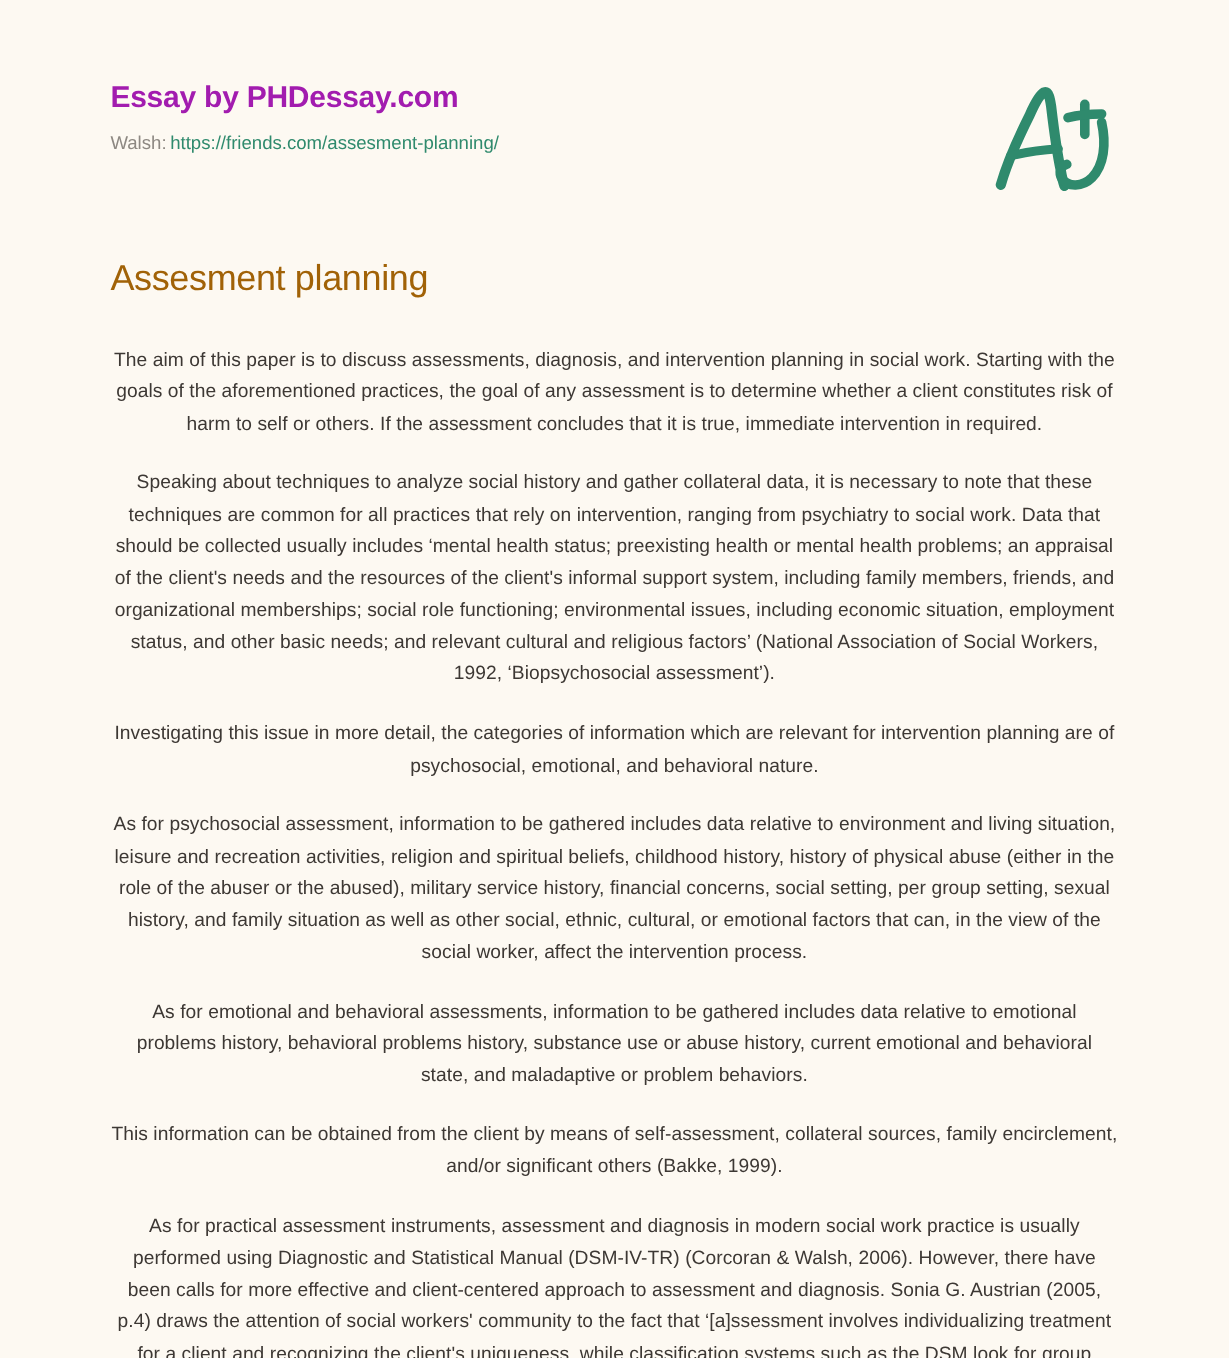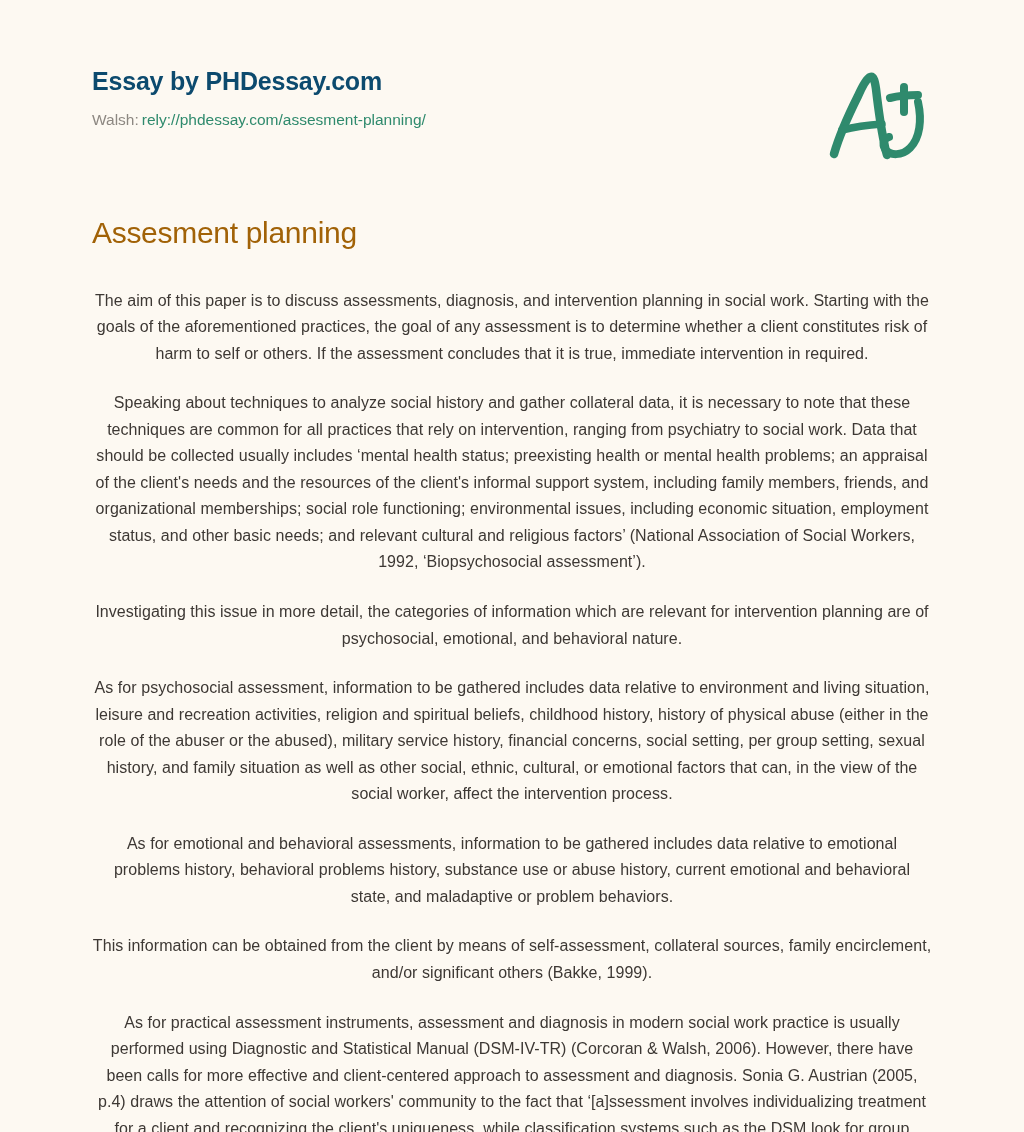--- a/index.html
+++ b/index.html
@@ -34,21 +34,21 @@
   .brand-block {
     position: absolute;
     left: 92px;
     top: 66px;
     width: 640px;
   }
 
   .brand-title {
     font-size: 25px;
     font-weight: bold;
-    color: #0c4a6e;
+    color: #a21caf;
     letter-spacing: -0.2px;
     line-height: 1.2;
     margin: 0;
   }
 
   .source-line {
     margin-top: 14px;
     font-size: 15.5px;
     line-height: 1.35;
     color: #8d8882;
@@ -116,21 +116,21 @@
 <body>
 
 <div class="page">
 
   <div class="header">
 
     <div class="brand-block">
       <h1 class="brand-title">Essay by PHDessay.com</h1>
 
       <div class="source-line">
-        <span class="source-label">Walsh:</span><a class="source-url" href="#">rely://phdessay.com/assesment-planning/</a>
+        <span class="source-label">Walsh:</span><a class="source-url" href="#">https://friends.com/assesment-planning/</a>
       </div>
     </div>
 
     <div class="logo">
       <svg viewBox="0 0 132 108" xmlns="http://www.w3.org/2000/svg" fill="none" stroke="#2f8a6d" stroke-linecap="round" stroke-linejoin="round">
 
         <path d="M22 92 C26 78 36 54 46 34 C50 25 54 17 58 15 C62 14 63 20 64 27 C66 44 69 66 72 80 C73 86 74 90 75 93" stroke-width="8.5"></path>
 
         <path d="M30 68 C42 65 56 63 70 62" stroke-width="7.5"></path>
 

